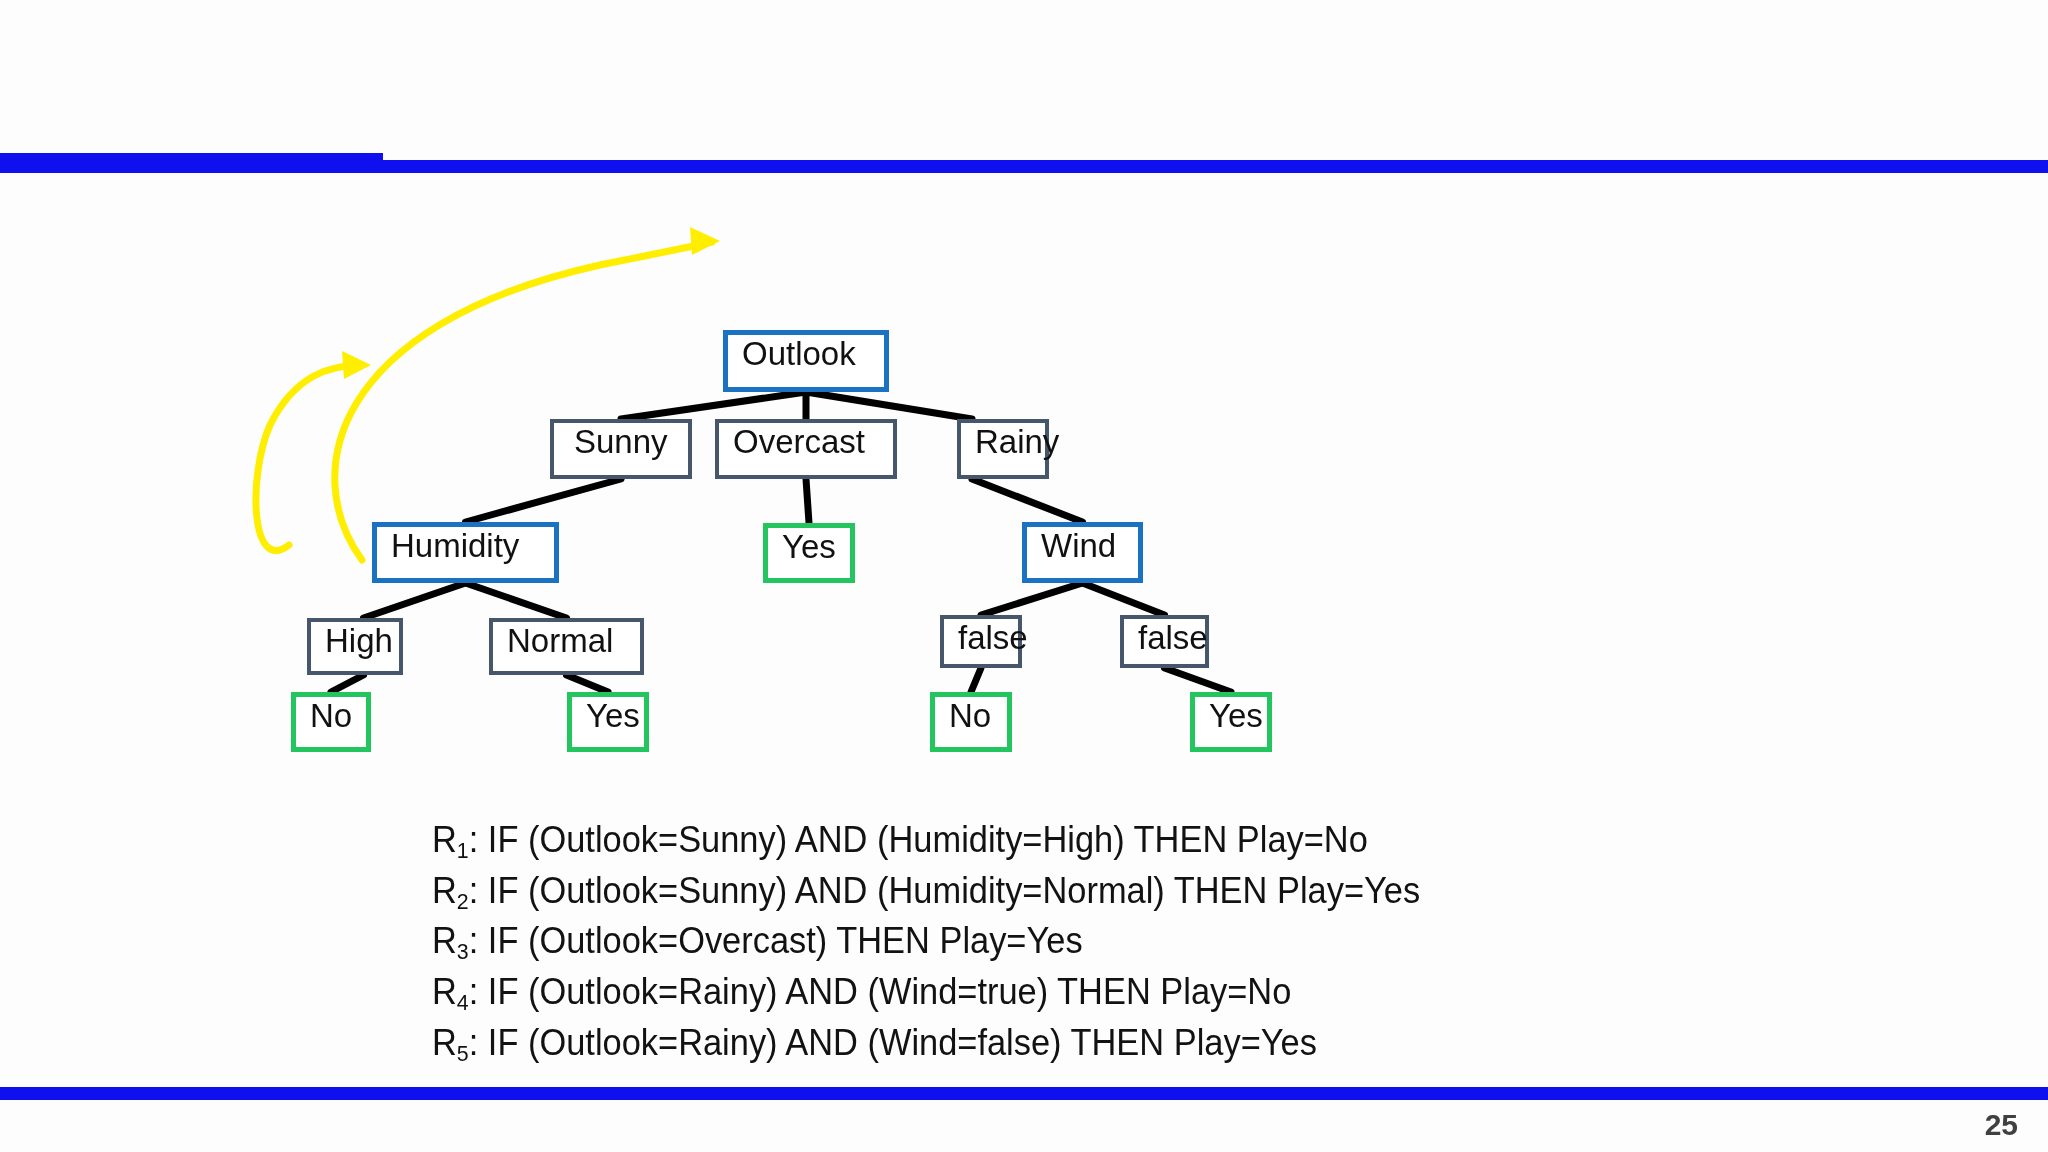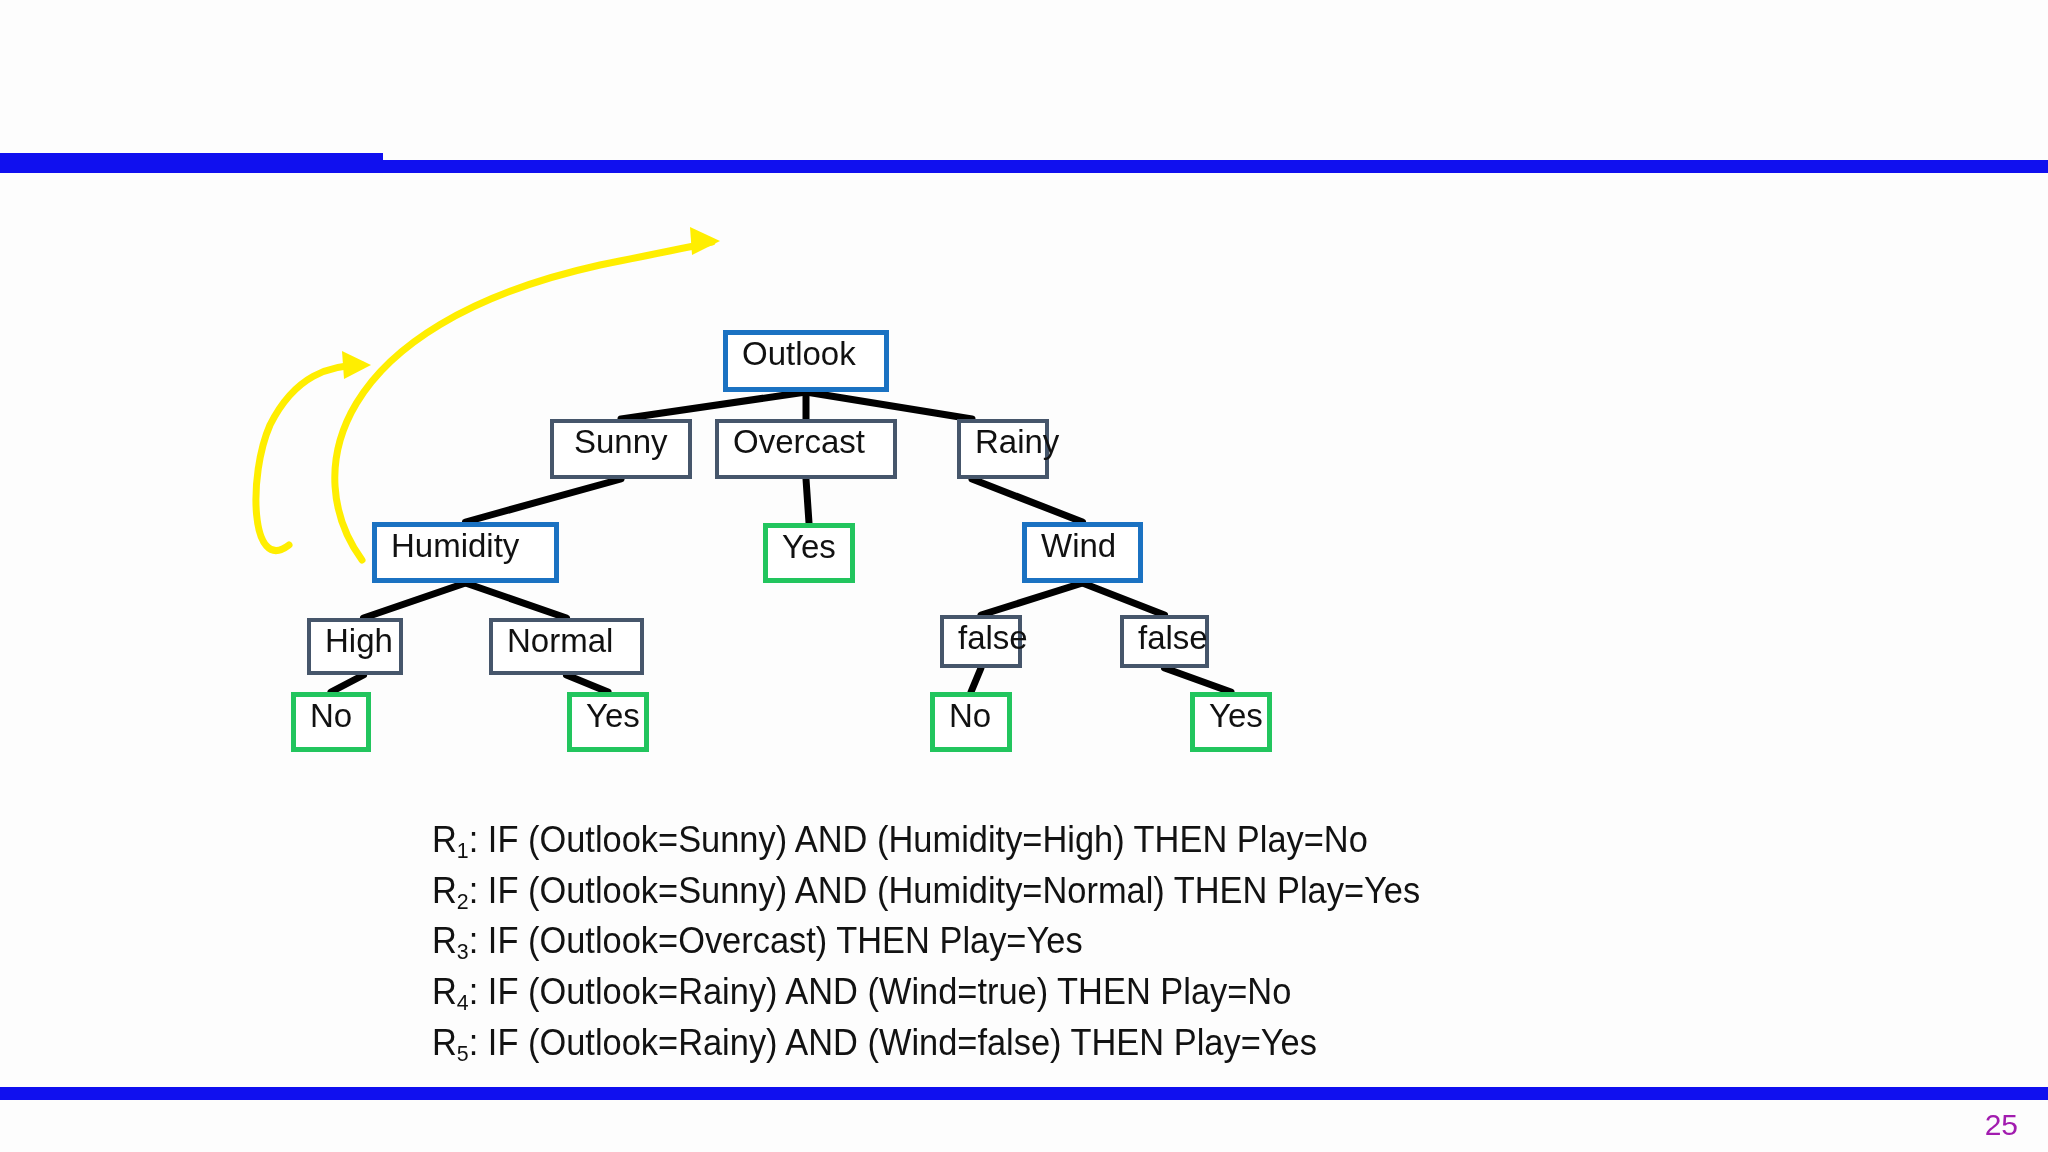--- a/index.html
+++ b/index.html
@@ -34,21 +34,21 @@
     position: absolute; left: 0; top: 153px; width: 383px; height: 8px;
     background: #1010ef;
   }
   .hrule-bottom {
     position: absolute; left: 0; top: 1087px; width: 2048px; height: 13px;
     background: #1010ef;
   }
 
   #page-number {
     position: absolute; right: 30px; top: 1108px;
-    font-size: 30px; font-weight: normal; color: #a21caf;
+    font-size: 30px; font-weight: bold; color: #404040;
     font-family: "Liberation Sans", sans-serif;
     margin-left: 12px;
   }
 
   
   #tree-area { position: absolute; left: 0; top: 175px; width: 2048px; height: 620px; }
   #tree-edges { position: absolute; left: 0; top: 0; width: 2048px; height: 620px; }
 
   .node {
     position: absolute;

